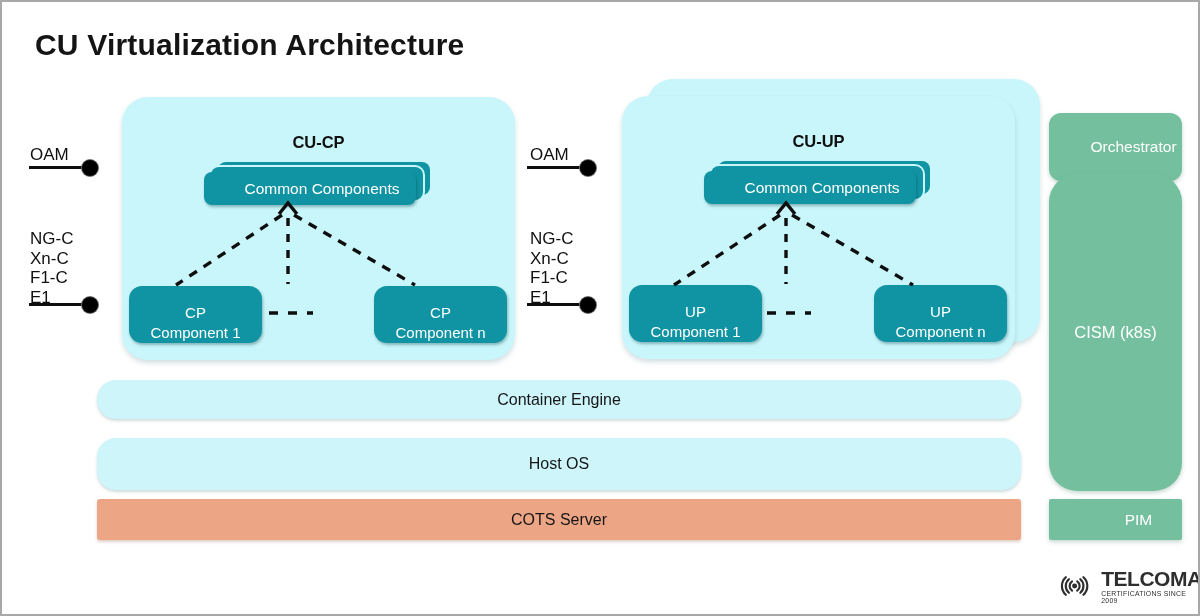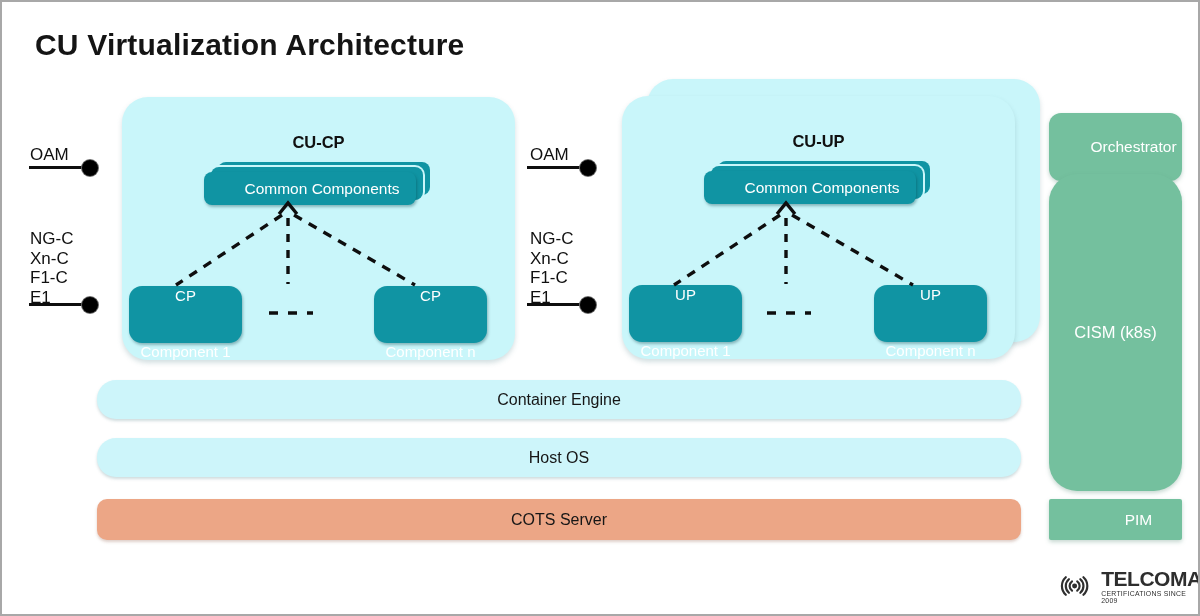--- a/index.html
+++ b/index.html
@@ -64,32 +64,31 @@
     left: 0; top: 0;
     display: flex; align-items: center; justify-content: center;
     color: #ffffff;
     font-size: 15.5px;
     font-weight: 500;
     box-shadow: 1px 2px 3px rgba(0,60,70,0.35);
   }
 
   .component-box {
     position: absolute;
-    width: 113px; height: 57px;
+    width: 133px; height: 57px;
     top: 189px;
     background: #1094a3;
     border-radius: 13px;
     display: flex; flex-direction: column;
-    align-items: center; justify-content: space-between;
+    align-items: center; justify-content: flex-end;
     color: #ffffff;
     font-size: 15px;
     font-weight: 500;
     line-height: 20px;
     box-shadow: 1px 2px 3px rgba(0,60,70,0.35);
-    gap: 36px;
   }
   .component-box.c1 { left: 7px; }
   .component-box.cn { left: 252px; }
 
   
   .conn-label {
     position: absolute;
     font-size: 17px;
     font-weight: 500;
     color: #101010;
@@ -144,22 +143,22 @@
     position: absolute;
     left: 95px;
     width: 924px;
     display: flex; align-items: center; justify-content: center;
     font-size: 16px;
     font-weight: 500;
     color: #161616;
     box-shadow: 0 2px 3px rgba(100,140,145,0.30);
   }
   .layer-bar.container-engine { top: 378px; height: 39px; border-radius: 19px; background: #cdf5fa; }
-  .layer-bar.host-os { top: 436px; height: 39px; border-radius: 19px; background: #cdf5fa; }
-  .layer-bar.cots { top: 497px; height: 41px; border-radius: 10px; background: #eca686; box-shadow: 0 2px 3px rgba(150,100,80,0.30); }
+  .layer-bar.host-os { top: 436px; height: 52px; border-radius: 19px; background: #cdf5fa; }
+  .layer-bar.cots { top: 497px; height: 41px; border-radius: 3px; background: #eca686; box-shadow: 0 2px 3px rgba(150,100,80,0.30); }
 
   
   .logo {
     position: absolute;
     left: 1055px; top: 566px;
     display: flex; align-items: center;
     gap: 9px;
   }
   .logo-text { display: flex; flex-direction: column; }
   .logo-brand {

